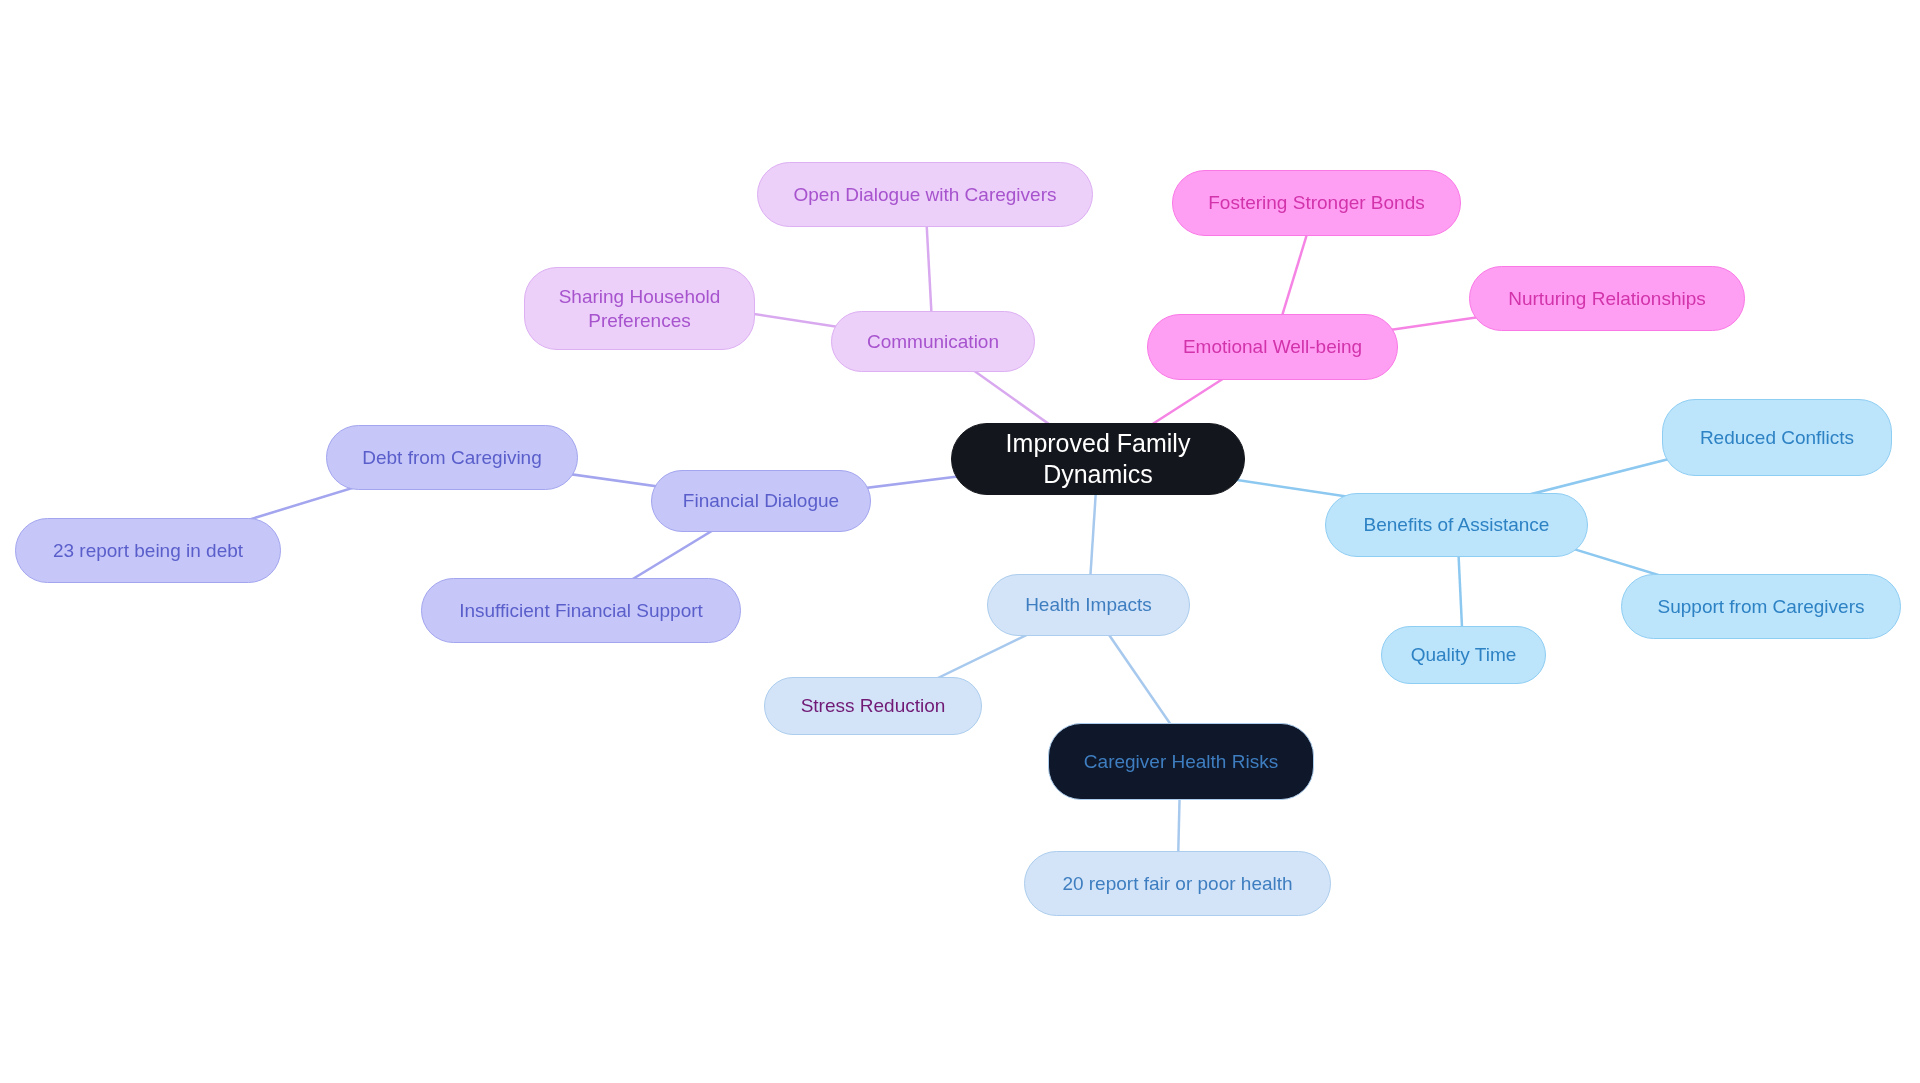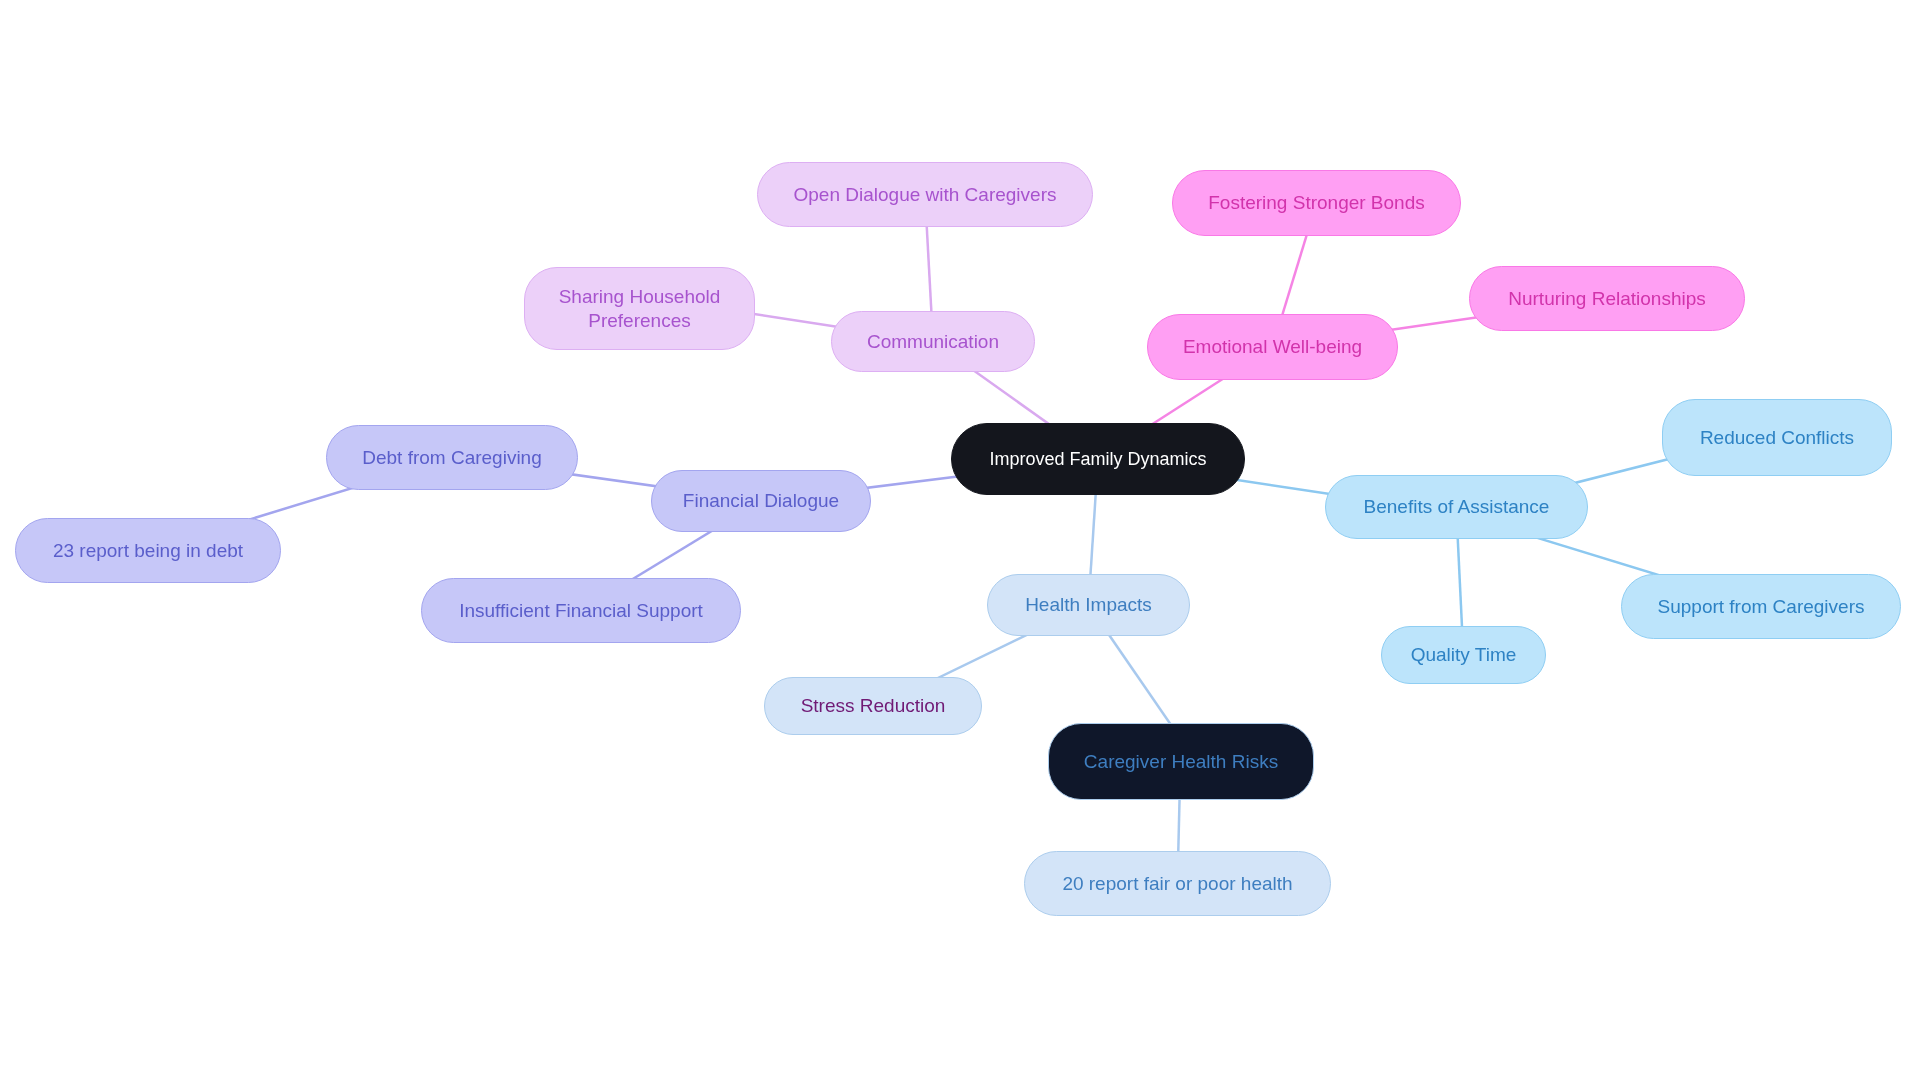--- a/index.html
+++ b/index.html
@@ -32,21 +32,21 @@
     text-align: center;
     font-size: 19px;
     line-height: 1.25;
     padding: 0 16px;
     z-index: 1;
     cursor: pointer;
     user-select: none;
   }
   .node-root {
     border-radius: 37px;
-    font-size: 18px;
+    font-size: 25px;
     z-index: 2;
   }
   .node-label {
     display: block;
     width: 100%;
   }
 </style>
 </head>
 <body>
 
@@ -126,21 +126,21 @@
   </div>
 
   <div class="node" style="left: 1048px; top: 707px; width: 266px; height: 77px; background: #0f172a; border-color: rgb(172, 205, 237); color: rgb(62, 126, 192); margin-top: 16px;">
     <span class="node-label">Caregiver Health Risks</span>
   </div>
 
   <div class="node" style="left: 1024px; top: 851px; width: 307px; height: 65px; background: rgb(211, 228, 248); border-color: rgb(172, 205, 237); color: rgb(62, 126, 192);">
     <span class="node-label">20 report fair or poor health</span>
   </div>
 
-  <div class="node" style="left: 1325px; top: 475px; width: 263px; height: 64px; background: rgb(188, 228, 251); border-color: rgb(143, 206, 243); color: rgb(45, 130, 196); align-items: center;">
+  <div class="node" style="left: 1325px; top: 493px; width: 263px; height: 64px; background: rgb(188, 228, 251); border-color: rgb(143, 206, 243); color: rgb(45, 130, 196); align-items: center;">
     <span class="node-label">Benefits of Assistance</span>
   </div>
 
   <div class="node" style="left: 1662px; top: 399px; width: 230px; height: 77px; background: rgb(188, 228, 251); border-color: rgb(143, 206, 243); color: rgb(45, 130, 196);">
     <span class="node-label">Reduced Conflicts</span>
   </div>
 
   <div class="node" style="left: 1621px; top: 574px; width: 280px; height: 65px; background: rgb(188, 228, 251); border-color: rgb(143, 206, 243); color: rgb(45, 130, 196);">
     <span class="node-label">Support from Caregivers</span>
   </div>

